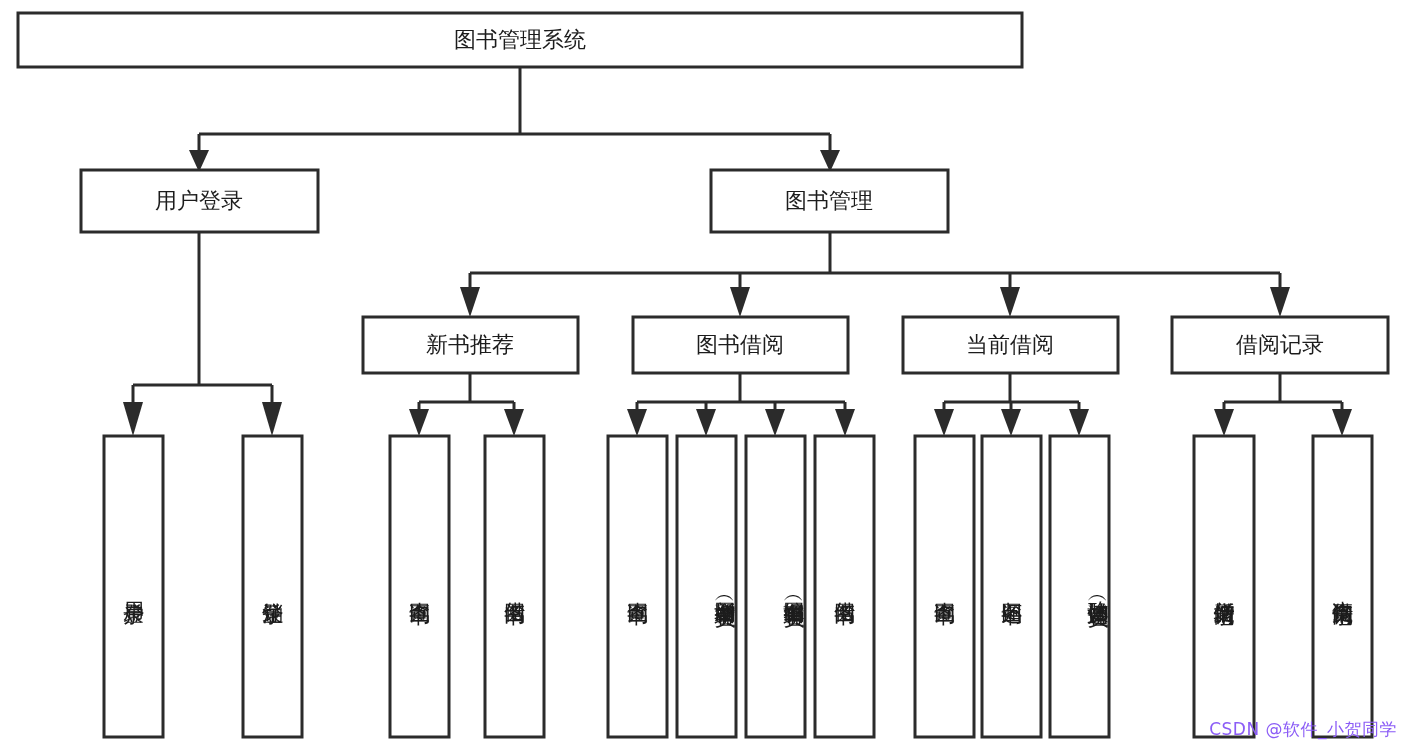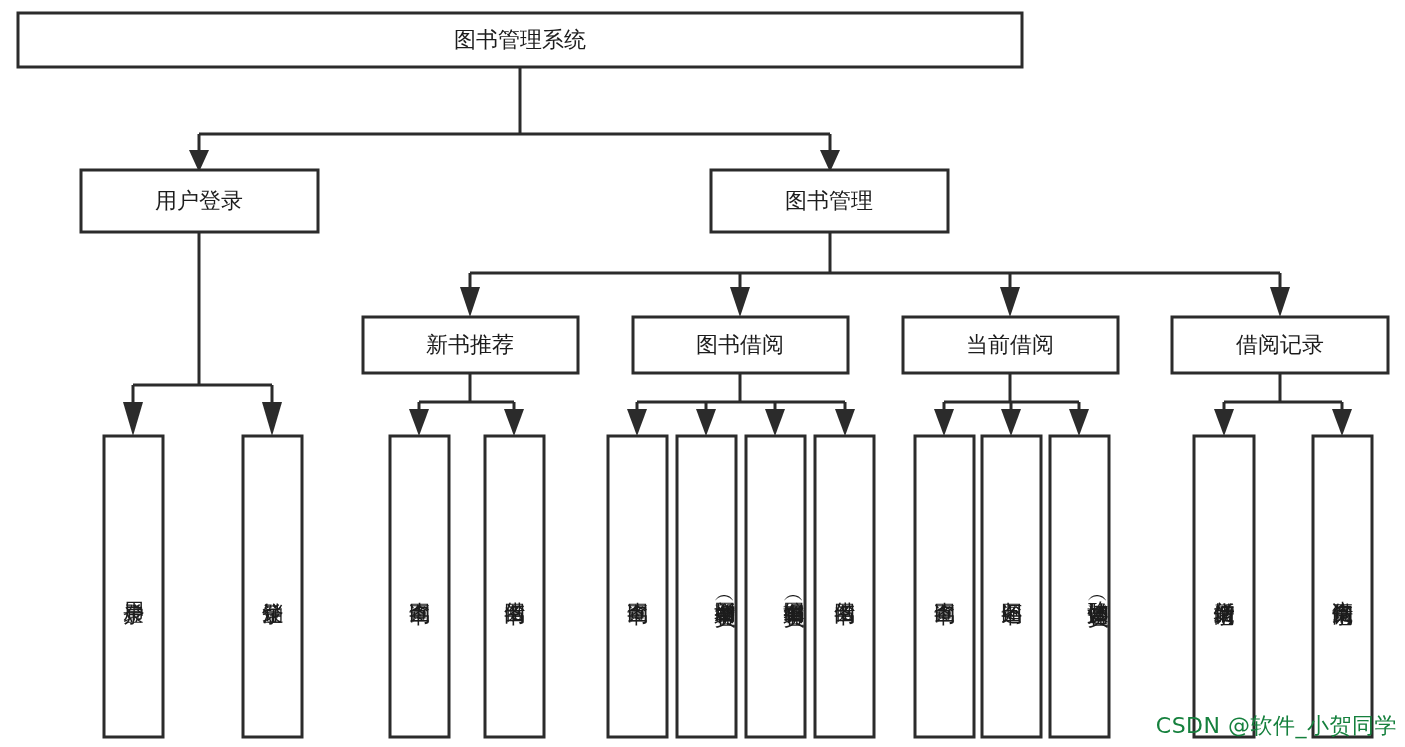--- a/index.html
+++ b/index.html
@@ -62,22 +62,22 @@
     align-items: center;
     justify-content: center;
     white-space: nowrap;
     pointer-events: none;
   }
   #watermark {
     position: absolute;
     right: 8px;
     bottom: 6px;
     font-family: "DejaVu Sans", "Liberation Sans", sans-serif;
-    font-size: 22px;
-    color: #15803d;
+    font-size: 17px;
+    color: #8b5cf6;
     letter-spacing: 0.5px;
     user-select: none;
     margin-left: 20px;
   }
 </style>
 </head>
 <body>
 
 <div id="diagram-root">
 

